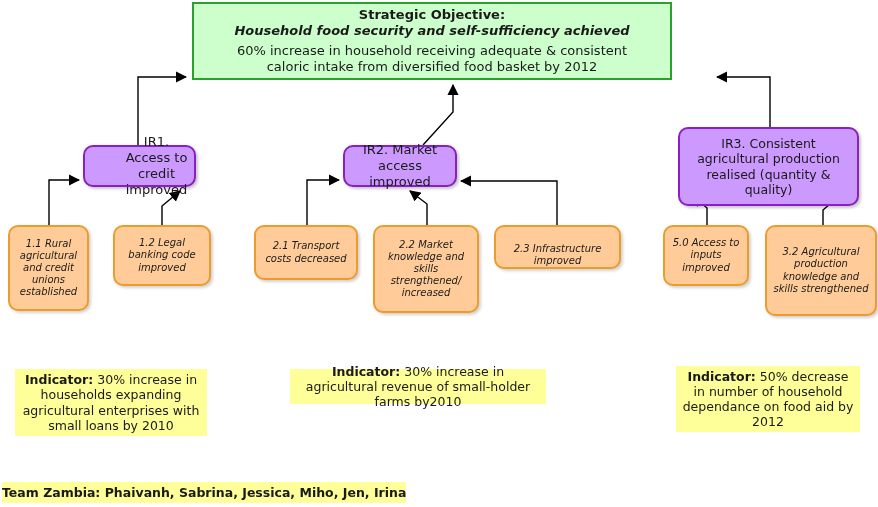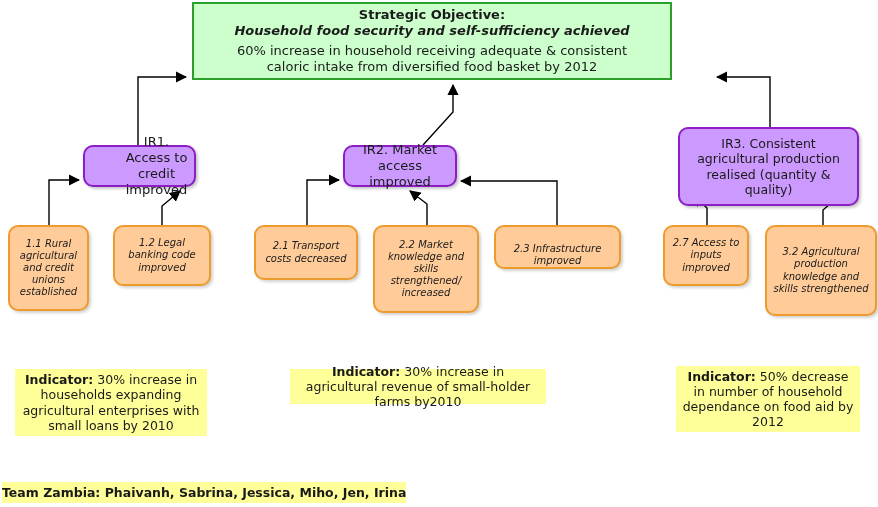--- a/index.html
+++ b/index.html
@@ -104,21 +104,21 @@
   <div class="box sub s21">
     <div>2.1 Transport costs decreased</div>
   </div>
   <div class="box sub s22">
     <div>2.2 Market knowledge and skills strengthened/ increased</div>
   </div>
   <div class="box sub s23">
     <div>2.3 Infrastructure improved</div>
   </div>
   <div class="box sub s31">
-    <div>2.7 Access to inputs improved</div>
+    <div>5.0 Access to inputs improved</div>
   </div>
   <div class="box sub s32">
     <div>3.2 Agricultural production knowledge and skills strengthened</div>
   </div>
 
   <div class="box indicator ind1">
     <div>
       <span class="bold">Indicator:</span>
       <span>30% increase in households expanding agricultural enterprises with small loans by 2010</span>
     </div>

